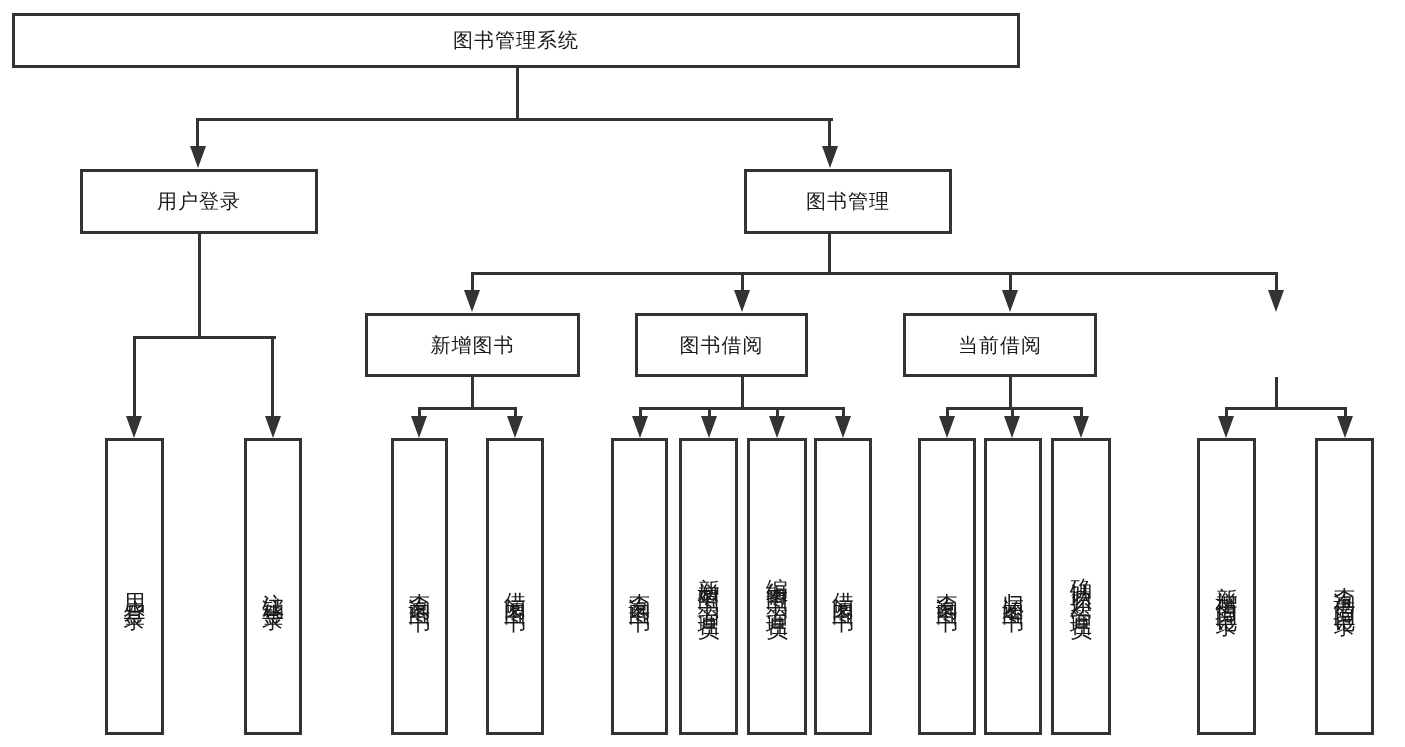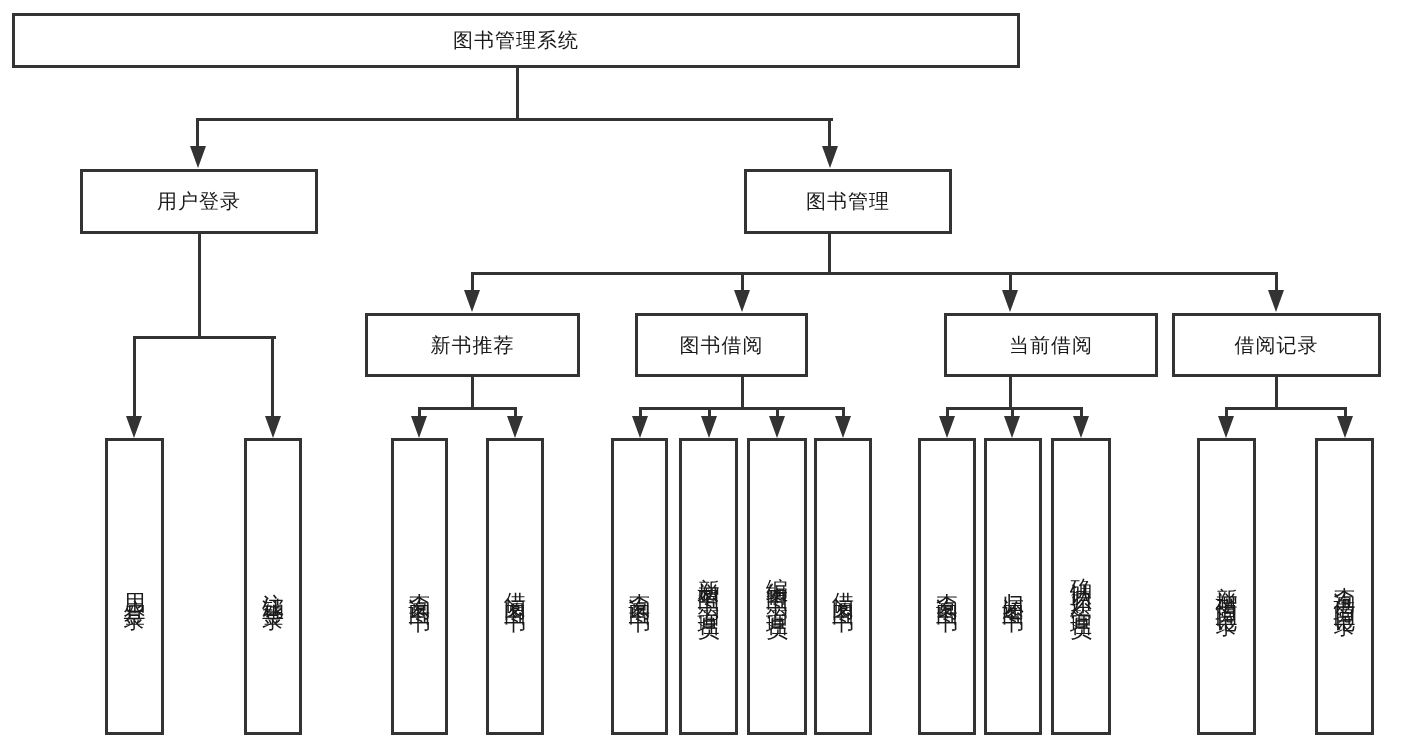--- a/index.html
+++ b/index.html
@@ -115,30 +115,27 @@
   </div>
 
   <div class="box box-h" style="left:80px;top:169px;width:238px;height:65px;">
     <span>用户登录</span>
   </div>
   <div class="box box-h" style="left:712px;top:169px;width:208px;height:65px;margin-left:32px;">
     <span>图书管理</span>
   </div>
 
   <div class="box box-h" style="left:365px;top:313px;width:215px;height:64px;">
-    <span>新书推荐</span>
+    <span>新增图书</span>
   </div>
   <div class="box box-h" style="left:635px;top:313px;width:173px;height:64px;">
     <span>图书借阅</span>
   </div>
-  <div class="box box-h" style="left:903px;top:313px;width:214px;height:64px;margin-left:41px;">
+  <div class="box box-h" style="left:903px;top:313px;width:194px;height:64px;">
     <span>当前借阅</span>
-  </div>
-  <div class="box box-h" style="left:1172px;top:313px;width:209px;height:64px;">
-    <span>借阅记录</span>
   </div>
 
   <div class="box box-v" style="left:105px;top:438px;width:59px;height:297px;">
     <span class="vtext">用户登录</span>
   </div>
   <div class="box box-v" style="left:244px;top:438px;width:58px;height:297px;">
     <span class="vtext">注销登录</span>
   </div>
 
   <div class="box box-v" style="left:391px;top:438px;width:57px;height:297px;">

